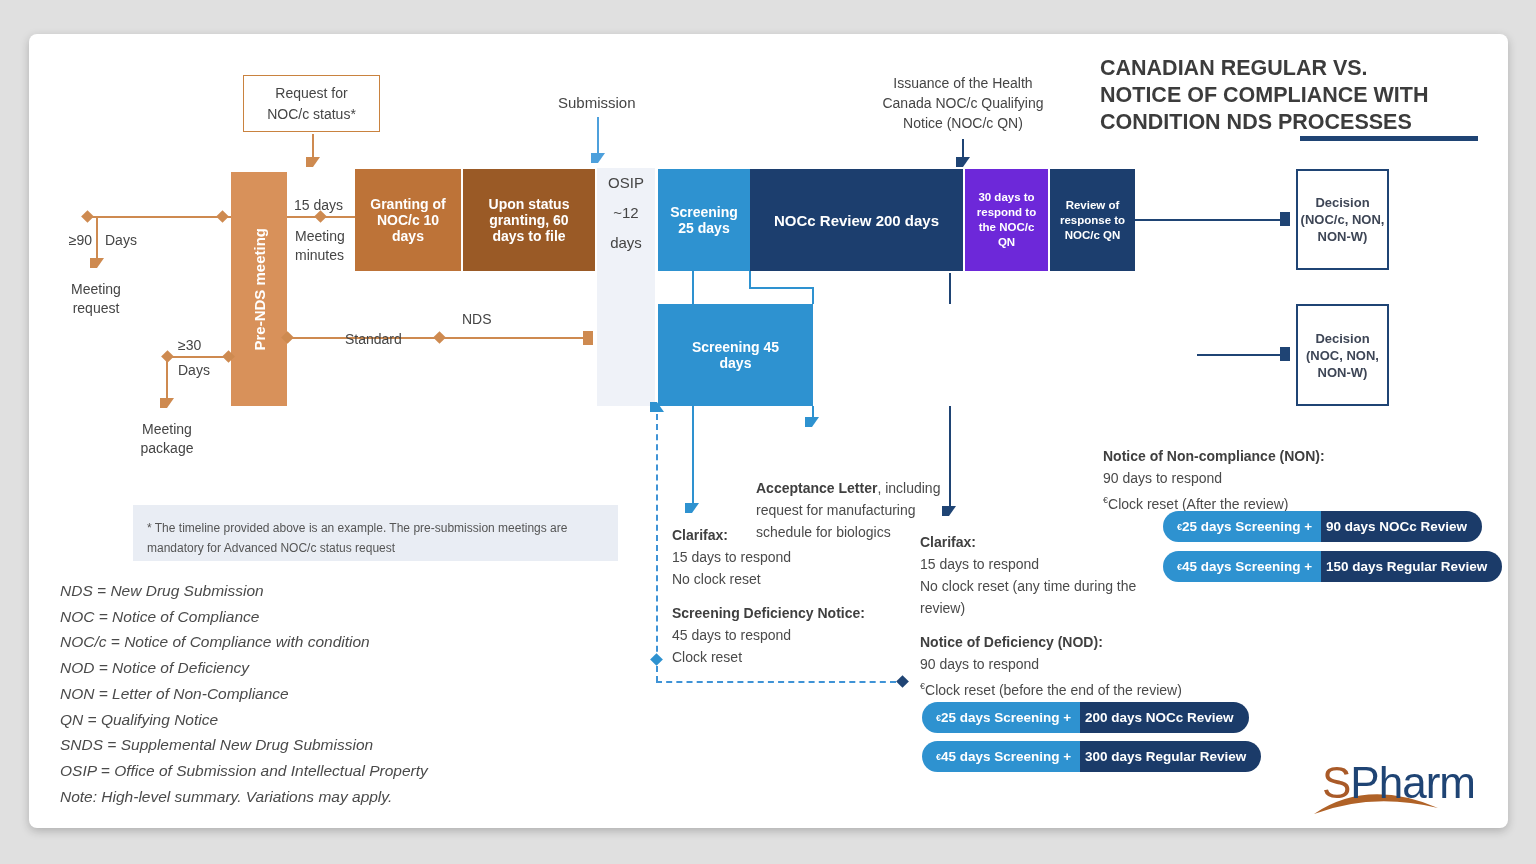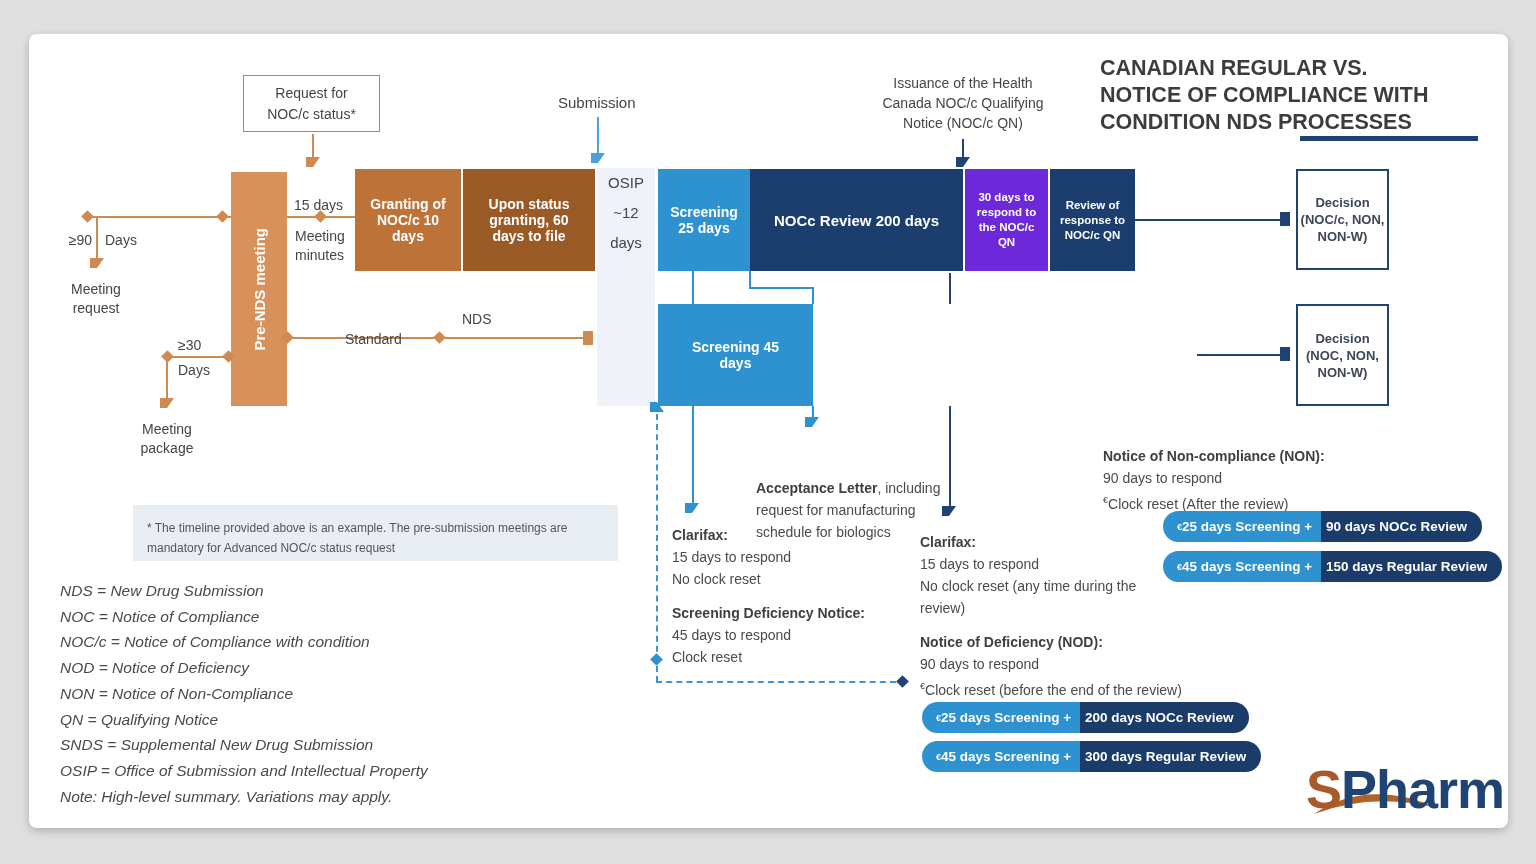--- a/index.html
+++ b/index.html
@@ -231,29 +231,29 @@
 
   <div class="abs" style="left:133px;top:505px;width:485px;height:56px;background:#E9EDF4;box-sizing:border-box;padding:13px 18px 0 14px;font-size:12px;color:#555;line-height:20px;">
     <span>* The timeline provided above is an example. The pre-submission meetings are mandatory for Advanced NOC/c status request</span>
   </div>
 
   <div class="abs" style="left:60px;top:578px;">
     <div class="legend-line">NDS = New Drug Submission</div>
     <div class="legend-line">NOC = Notice of Compliance</div>
     <div class="legend-line">NOC/c = Notice of Compliance with condition</div>
     <div class="legend-line">NOD = Notice of Deficiency</div>
-    <div class="legend-line">NON = Notice of Non-Compliance</div>
+    <div class="legend-line">NON = Letter of Non-Compliance</div>
     <div class="legend-line">QN = Qualifying Notice</div>
     <div class="legend-line">SNDS = Supplemental New Drug Submission</div>
     <div class="legend-line">OSIP = Office of Submission and Intellectual Property</div>
     <div class="legend-line">Note: High-level summary. Variations may apply.</div>
   </div>
 
   <div class="abs" style="left:1306px;top:758px;width:180px;height:62px;">
     <svg class="abs" style="left:6px;top:30px;" width="130" height="28" viewBox="0 0 130 28">
       <path d="M2,26 Q55,-10 126,20 Q60,4 2,26 Z" fill="#B06227"></path>
     </svg>
-    <div class="abs" style="left:0;top:0;font-weight:bold;font-size:54px;letter-spacing:-1px;">
+    <div class="abs" style="left:16px;top:0;font-weight:normal;font-size:44px;letter-spacing:-1px;">
       <span style="color:#A95A28;">S</span><span style="color:#1F4474;">Pharm</span>
     </div>
   </div>
 
 </div>
 
 </body></html>

